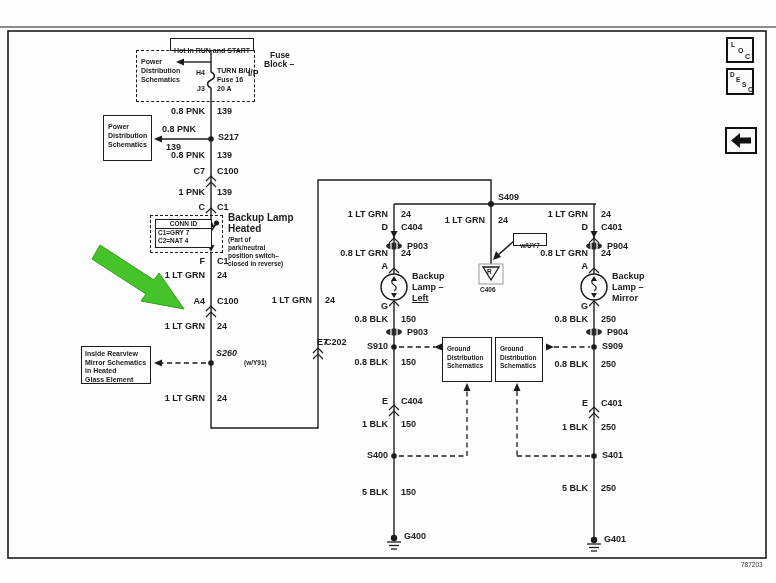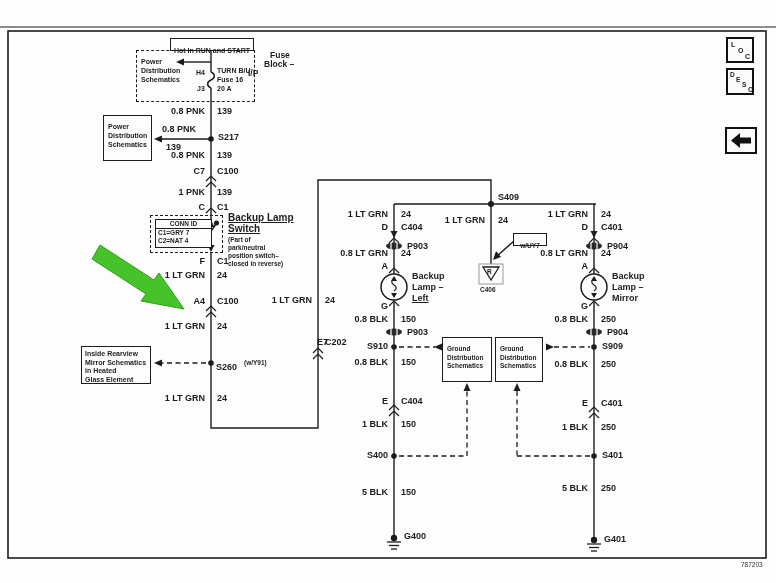--- a/index.html
+++ b/index.html
@@ -4,21 +4,21 @@
 <style>
   html,body{margin:0;padding:0;background:#ffffff;}
   #stage{position:relative;width:776px;height:583px;background:#fdfdfd;overflow:hidden;
          font-family:"Liberation Sans",sans-serif;color:#1c1c1c;}
   .abs{position:absolute;}
   .lb{position:absolute;font:600 9px/10px "Liberation Sans",sans-serif;color:#1c1c1c;white-space:nowrap;}
   .ra{text-align:right;}
   .t8{font:600 8.5px/9.5px "Liberation Sans",sans-serif;}
   .t7{font:600 7px/8.5px "Liberation Sans",sans-serif;}
   .t65{font:600 6.5px/8px "Liberation Sans",sans-serif;}
-  .t10{font:600 10px/11px "Liberation Sans",sans-serif;text-decoration:underline;}
+  .t10{font:600 10px/11px "Liberation Sans",sans-serif;}
   .title{position:absolute;left:0;top:6px;width:776px;text-align:center;
          font:700 13.5px/16px "Liberation Sans",sans-serif;letter-spacing:.1px;}
   .bx{position:absolute;border:1.5px solid #1c1c1c;background:#fdfdfd;box-sizing:border-box;}
   .bx-dash{position:absolute;border:1.5px dashed #1c1c1c;box-sizing:border-box;}
   .btn{position:absolute;border:2px solid #111;background:#fbfbfb;box-sizing:border-box;cursor:pointer;}
   svg{position:absolute;left:0;top:0;}
   .footer{position:absolute;font:400 6.5px/7px "Liberation Sans",sans-serif;color:#333;}
 </style>
 </head>
 <body>
@@ -209,42 +209,42 @@
   <span class="lb ra" style="right:571px;top:202px;">C</span>
   <span class="lb" style="left:217px;top:202px;">C1</span>
 
   <div class="bx-dash" style="left:150px;top:215px;width:73px;height:38px;"></div>
   <div class="bx" style="left:155px;top:219px;width:57px;height:29px;border-width:1.2px;">
     <div class="t65" style="text-align:center;border-bottom:1px solid #1c1c1c;font-weight:700;">CONN ID</div>
     <div class="t65" style="padding-left:2px;">C1=GRY 7</div>
     <div class="t65" style="padding-left:2px;">C2=NAT 4</div>
   </div>
   <span class="lb t10" style="left:228px;top:212px;">Backup Lamp</span>
-  <span class="lb t10" style="left:228px;top:223px;">Switch</span>
+  <span class="lb t10" style="left:228px;top:223px;">Heated</span>
   <span class="lb t65" style="left:228px;top:236px;">(Part of</span>
   <span class="lb t65" style="left:228px;top:244px;">park/neutral</span>
   <span class="lb t65" style="left:228px;top:252px;">position switch–</span>
   <span class="lb t65" style="left:228px;top:260px;">closed in reverse)</span>
 
   <span class="lb ra" style="right:571px;top:256px;">F</span>
   <span class="lb" style="left:217px;top:256px;">C1</span>
   <span class="lb ra" style="right:571px;top:270px;">1 LT GRN</span>
   <span class="lb" style="left:217px;top:270px;">24</span>
   <span class="lb ra" style="right:571px;top:296px;">A4</span>
   <span class="lb" style="left:217px;top:296px;">C100</span>
   <span class="lb ra" style="right:571px;top:321px;">1 LT GRN</span>
   <span class="lb" style="left:217px;top:321px;">24</span>
 
   <div class="bx" style="left:81px;top:346px;width:70px;height:38px;">
     <span class="abs t7" style="left:3px;top:3px;">Inside Rearview</span>
     <span class="abs t7" style="left:3px;top:11.5px;">Mirror Schematics</span>
     <span class="abs t7" style="left:3px;top:20px;">in Heated</span>
     <span class="abs t7" style="left:3px;top:28.5px;">Glass Element</span>
   </div>
-  <span class="lb" style="left:216px;top:362px;">S260</span>
+  <span class="lb" style="left:216px;top:348px;font-style:italic;">S260</span>
   <span class="lb t65" style="left:244px;top:359px;">(w/Y91)</span>
   <span class="lb ra" style="right:571px;top:393px;">1 LT GRN</span>
   <span class="lb" style="left:217px;top:393px;">24</span>
 
   <span class="lb ra" style="right:464px;top:295px;">1 LT GRN</span>
   <span class="lb" style="left:325px;top:295px;">24</span>
   <span class="lb ra" style="right:448px;top:337px;">E7</span>
   <span class="lb" style="left:325px;top:337px;">C202</span>
   <span class="lb" style="left:498px;top:192px;">S409</span>
 

